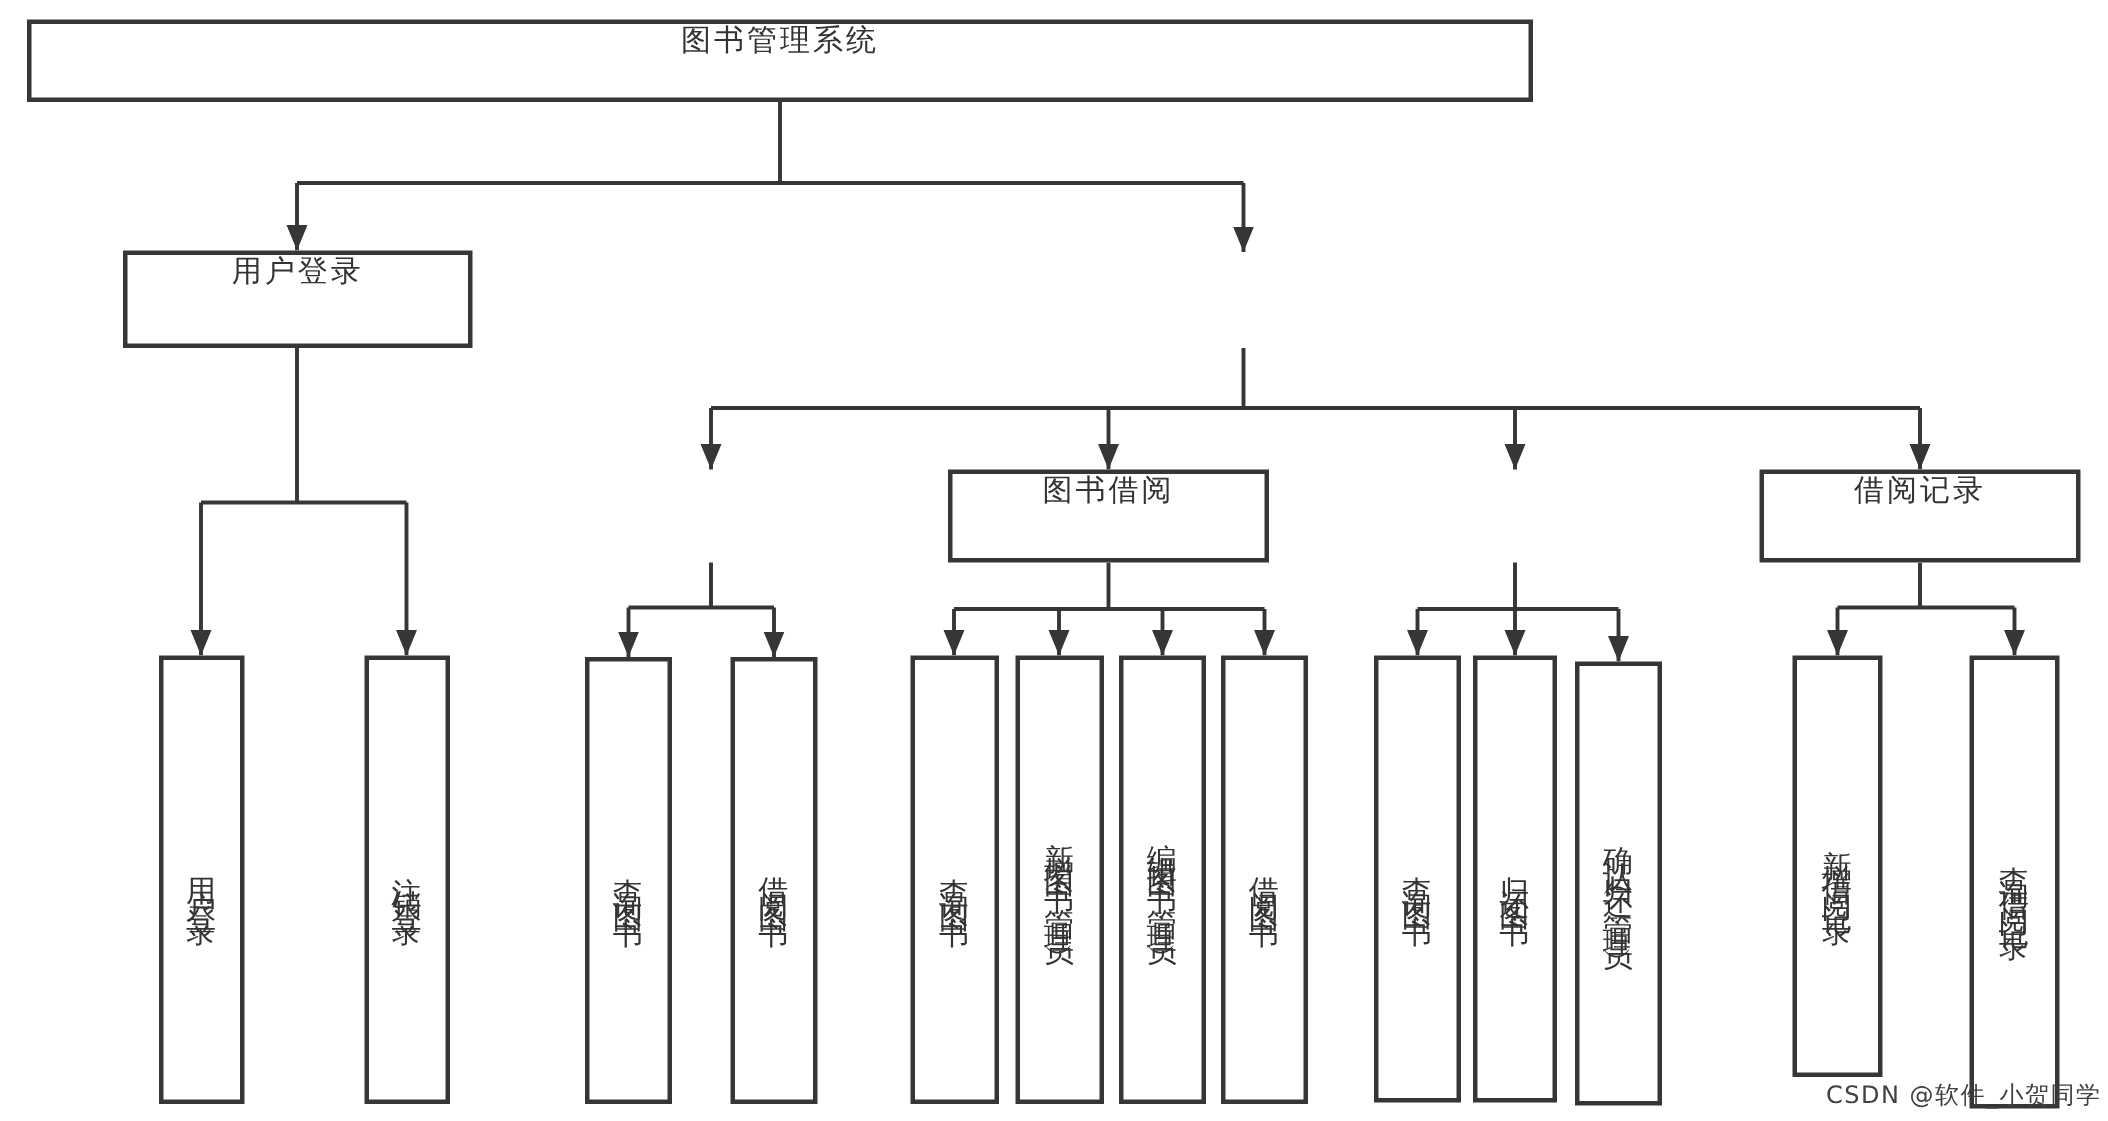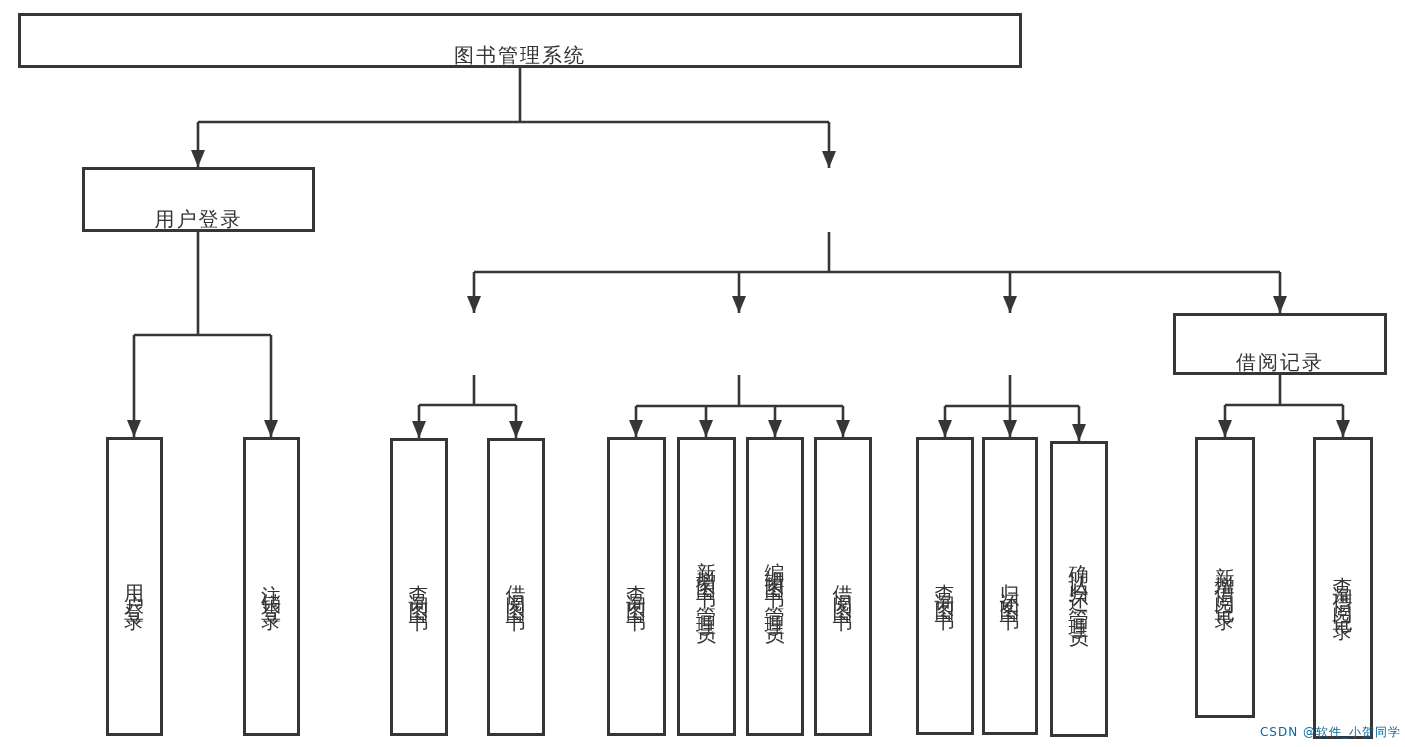--- a/index.html
+++ b/index.html
@@ -22,21 +22,21 @@
     stroke-width: 2.6;
     fill: none;
   }
   #connectors path.arrow { marker-end: url(#arrowhead); }
   .hbox {
     position: absolute;
     box-sizing: border-box;
     border: 3px solid #363636;
     background: #ffffff;
     display: flex;
-    align-items: flex-end;
+    align-items: flex-start;
     justify-content: center;
     font-size: 20px;
     letter-spacing: 2px;
     color: #333333;
     line-height: 1;
   }
   .vbox {
     position: absolute;
     box-sizing: border-box;
     border: 3px solid #363636;
@@ -50,22 +50,22 @@
     font-size: 20px;
     letter-spacing: 9px;
     line-height: 1;
     color: #333333;
     white-space: nowrap;
   }
   #watermark {
     position: absolute;
     right: 4px;
     bottom: 6px;
-    font-size: 12px;
-    color: #0369a1;
+    font-size: 16px;
+    color: #404040;
     letter-spacing: 1px;
     z-index: 10;
     white-space: nowrap;
   }
 </style>
 </head>
 <body>
 
 <div id="stage">
 
@@ -111,20 +111,23 @@
   </svg>
 
   <div class="hbox" style="left:18px; top:13px; width:1004px; height:55px;">
     <span>图书管理系统</span>
   </div>
 
   <div class="hbox" style="left:82px; top:167px; width:233px; height:65px;">
     <span>用户登录</span>
   </div>
 
+  <div class="hbox" style="left:632px; top:313px; width:214px; height:62px;">
+    <span>图书借阅</span>
+  </div>
   <div class="hbox" style="left:1173px; top:313px; width:214px; height:62px;">
     <span>借阅记录</span>
   </div>
 
   <div class="vbox" style="left:106px; top:437px; width:57px; height:299px;">
     <span class="vlabel">用户登录</span>
   </div>
   <div class="vbox" style="left:243px; top:437px; width:57px; height:299px;">
     <span class="vlabel">注销登录</span>
   </div>

